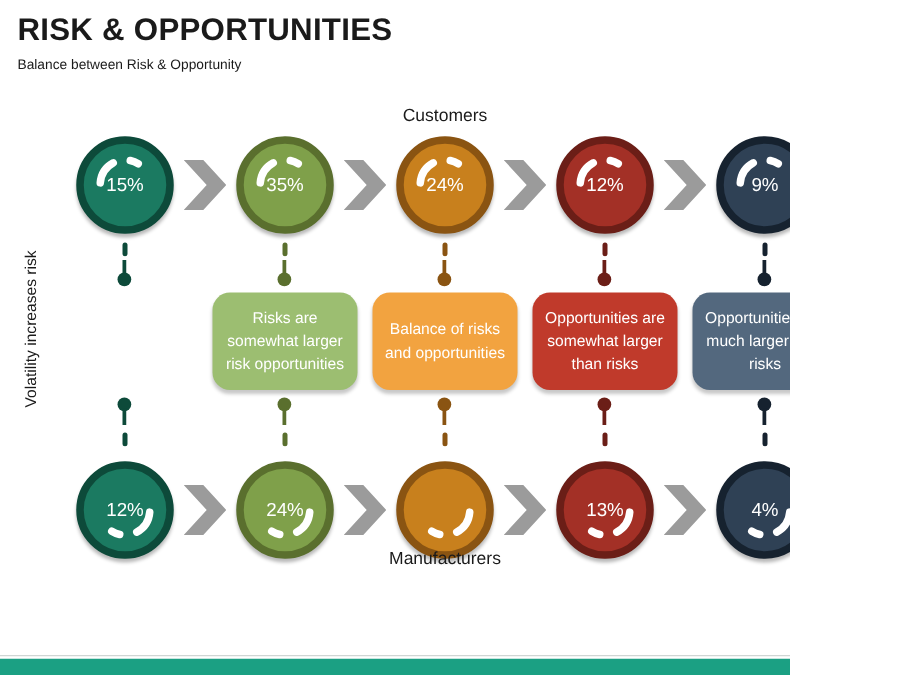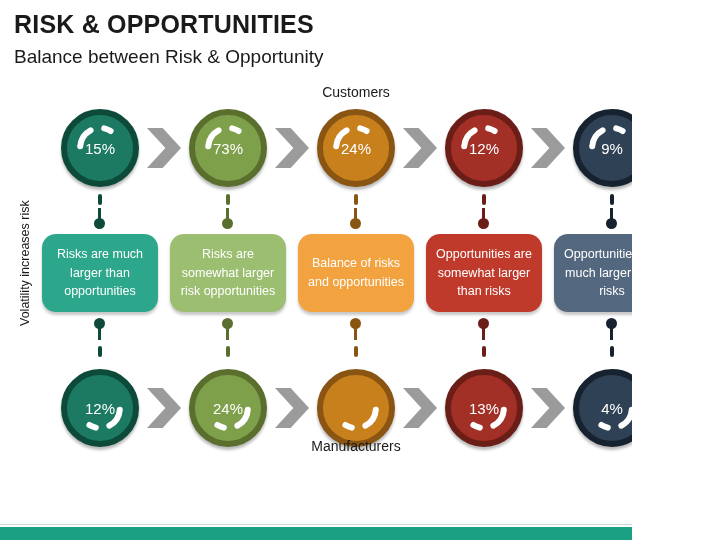--- a/index.html
+++ b/index.html
@@ -1,21 +1,21 @@
 <!DOCTYPE html>
 <html><head>
 <meta charset="utf-8">
 <style>
   html,body{margin:0;padding:0;background:#ffffff;}
   .slide{
     position:relative;width:632px;height:540px;overflow:hidden;background:#ffffff;
     font-family:"Liberation Sans", sans-serif;color:#1a1a1a;
   }
   .title{position:absolute;left:14px;top:10px;font-size:25px;font-weight:bold;letter-spacing:.2px;margin:0;}
-  .subtitle{position:absolute;left:14px;top:46px;font-size:19px;font-weight:normal;margin:0;}
+  .subtitle{position:absolute;left:14px;top:46px;font-size:11px;font-weight:normal;margin:0;}
   .group-label{position:absolute;width:140px;text-align:center;font-size:14px;}
   .vlabel{position:absolute;font-size:12.5px;display:flex;align-items:center;justify-content:center;}
   .vlabel.left{writing-mode:vertical-rl;transform:rotate(180deg);}
   .vlabel.right{writing-mode:vertical-rl;}
 
   
   .col-0{--fill:#1B7A61;--ring:#0D4A3A;--box:#2CA78C;}
   .col-1{--fill:#7FA04A;--ring:#5A6F2E;--box:#9CBE71;}
   .col-2{--fill:#C8801D;--ring:#8A5412;--box:#F2A340;}
   .col-3{--fill:#A33026;--ring:#6B1E17;--box:#C03A2B;}
@@ -66,21 +66,21 @@
     </svg>
     <span class="pct">15%</span>
   </div>
   <div class="chev" style="left:147px;top:128px"></div>
 
   <div class="bubble col-1" style="left:189px;top:109px">
     <svg class="shine" viewBox="0 0 66 66">
       <path d="M13.2 31.3 A20 20 0 0 1 23.6 15.3" fill="none" stroke="#ffffff" stroke-width="6" stroke-linecap="round"></path>
       <path d="M37.2 13.4 A20 20 0 0 1 43.6 16" fill="none" stroke="#ffffff" stroke-width="6" stroke-linecap="round"></path>
     </svg>
-    <span class="pct">73%</span>
+    <span class="pct">35%</span>
   </div>
   <div class="chev" style="left:275px;top:128px"></div>
 
   <div class="bubble col-2" style="left:317px;top:109px">
     <svg class="shine" viewBox="0 0 66 66">
       <path d="M13.2 31.3 A20 20 0 0 1 23.6 15.3" fill="none" stroke="#ffffff" stroke-width="6" stroke-linecap="round"></path>
       <path d="M37.2 13.4 A20 20 0 0 1 43.6 16" fill="none" stroke="#ffffff" stroke-width="6" stroke-linecap="round"></path>
     </svg>
     <span class="pct">24%</span>
   </div>
@@ -116,21 +116,20 @@
   <div class="dot  col-2" style="left:350px;top:218px"></div>
 
   <div class="dash col-3" style="left:482px;top:194px"></div>
   <div class="stem col-3" style="left:482px;top:208px"></div>
   <div class="dot  col-3" style="left:478px;top:218px"></div>
 
   <div class="dash col-4" style="left:610px;top:194px"></div>
   <div class="stem col-4" style="left:610px;top:208px"></div>
   <div class="dot  col-4" style="left:606px;top:218px"></div>
 
-  <div class="infobox col-0" style="left:42px;top:234px">Risks are much larger than opportunities</div>
   <div class="infobox col-1" style="left:170px;top:234px">Risks are somewhat larger risk opportunities</div>
   <div class="infobox col-2" style="left:298px;top:234px">Balance of risks and opportunities</div>
   <div class="infobox col-3" style="left:426px;top:234px">Opportunities are somewhat larger than risks</div>
   <div class="infobox col-4" style="left:554px;top:234px">Opportunities are much larger than risks</div>
 
   <div class="dot  col-0" style="left:94px;top:318px"></div>
   <div class="stem col-0" style="left:98px;top:327px"></div>
   <div class="dash col-0" style="left:98px;top:346px"></div>
 
   <div class="dot  col-1" style="left:222px;top:318px"></div>

